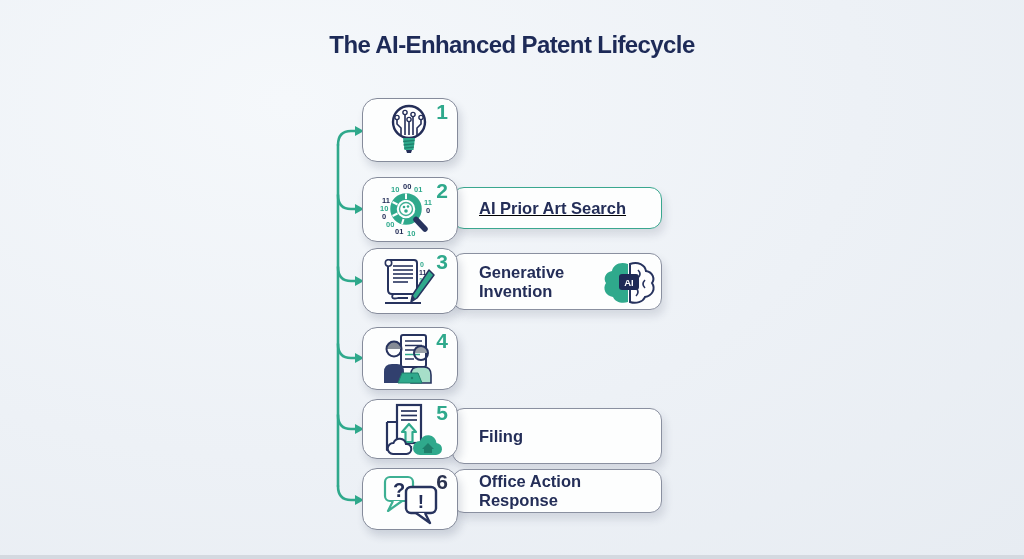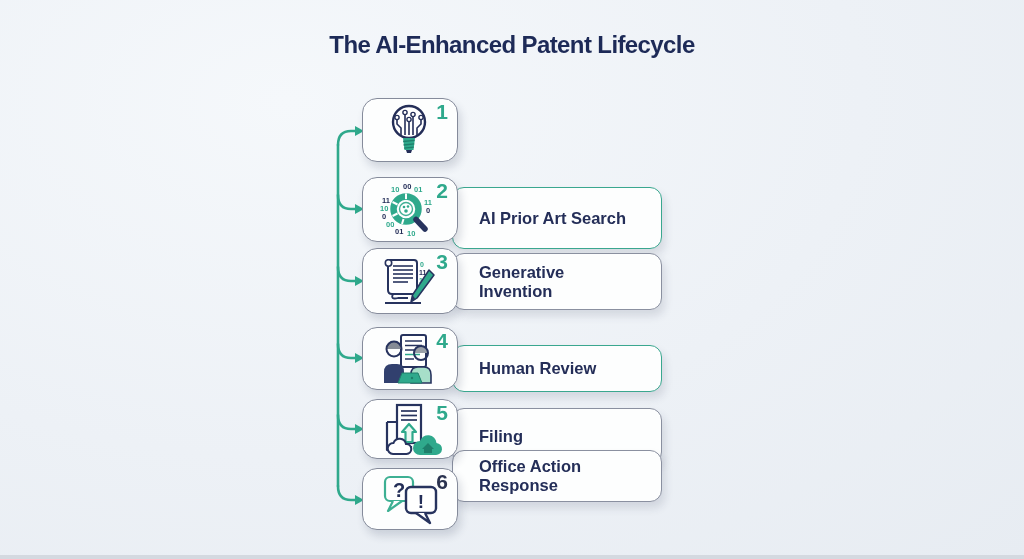--- a/index.html
+++ b/index.html
@@ -138,21 +138,21 @@
       </g>
       <circle cx="31" cy="28" r="6.5" fill="#fff" stroke="#43b096" stroke-width="1.4"></circle>
       <g fill="#2fa98c">
         <circle cx="29" cy="26" r="1.3"></circle>
         <circle cx="33" cy="25.5" r="1.3"></circle>
         <circle cx="31" cy="30" r="1.8"></circle>
       </g>
       <path d="M41,38.5 L50,48" stroke="#27335e" stroke-width="5.5" stroke-linecap="round"></path>
     </svg>
   </div>
-  <div class="label-card teal" style="top:187px;height:62px;">
+  <div class="label-card teal" style="top:187px;height:42px;text-decoration:underline;">
     <span class="step-label">AI Prior Art Search</span>
   </div>
 
   <div class="icon-card" style="top:248px;height:66px;">
     <span class="step-number">3</span>
     <svg width="70" height="58" viewBox="0 0 70 58">
       <path d="M13,8 H39 Q42,8 42,11 V42 H17 Q13,42 13,38 Z" fill="#fff" stroke="#27335e" stroke-width="2"></path>
       <circle cx="13.5" cy="11" r="3.2" fill="#fff" stroke="#27335e" stroke-width="1.6"></circle>
       <g stroke="#27335e" stroke-width="1.6">
         <path d="M18,14 H38"></path>
@@ -170,20 +170,33 @@
         <text x="45" y="39" fill="#242e58">0</text>
       </g>
       <polygon points="54,18 59,23 42,46 36,50 37.5,43" fill="#2fa98c" stroke="#27335e" stroke-width="1.5" stroke-linejoin="round"></polygon>
       <polygon points="36,50 37.5,43 40,46.5" fill="#27335e"></polygon>
     </svg>
   </div>
   <div class="label-card" style="top:253px;height:57px;gap:36px;">
     <span class="step-label">
       <span style="display:block">Generative</span>
       <span style="display:block">Invention</span>
+    </span>
+    <span class="brain-wrap">
+      <svg width="58" height="46" viewBox="0 0 58 46">
+        <path d="M28,5 C20,2 13,6 12,12 C5,13 3,20 6,24 C2,30 6,37 13,38 C15,43 22,45 28,43 Z" fill="#2fa98c"></path>
+        <path d="M30,5 C38,2 45,6 46,12 C53,13 55,20 52,24 C56,30 52,37 45,38 C43,43 36,45 30,43 Z" fill="#fff" stroke="#27335e" stroke-width="2"></path>
+        <g stroke="#27335e" stroke-width="1.6" fill="none">
+          <path d="M38,11 Q42,15 38,19"></path>
+          <path d="M45,21 Q41,25 45,29"></path>
+          <path d="M36,29 Q40,33 36,37"></path>
+        </g>
+        <rect x="19" y="15" width="20" height="16" rx="3" fill="#1e2a56"></rect>
+        <text x="29" y="27" fill="#fff" font-size="9.5" font-weight="700" text-anchor="middle">AI</text>
+      </svg>
     </span>
   </div>
 
   <div class="icon-card" style="top:327px;height:63px;">
     <span class="step-number">4</span>
     <svg width="70" height="58" viewBox="0 0 70 58">
       <rect x="26" y="5" width="25" height="32" rx="2" fill="#fff" stroke="#27335e" stroke-width="2"></rect>
       <g stroke="#27335e" stroke-width="1.5">
         <path d="M30,11 H47"></path>
         <path d="M30,15.5 H47"></path>
@@ -194,23 +207,20 @@
       <path d="M11.5,19 a7.5,7.5 0 0 1 15,0 z" fill="#858b96"></path>
       <circle cx="19" cy="19" r="7.5" fill="none" stroke="#27335e" stroke-width="2"></circle>
       <path d="M9,53 V42 Q9,34 17,34 h5 Q29,34 29,42 V53 Z" fill="#31406e"></path>
       <path d="M39,23 a7,7 0 0 1 14,0 z" fill="#9aa0a8"></path>
       <circle cx="46" cy="23" r="7" fill="none" stroke="#27335e" stroke-width="2"></circle>
       <path d="M36,53 V44 Q36,37 43,37 h6 Q56,37 56,45 V53 Z" fill="#a7dfc9" stroke="#27335e" stroke-width="1.6"></path>
       <polygon points="27,43 43,43 47,53 23,53" fill="#2fa98c" stroke="#1e7f6b" stroke-width="1"></polygon>
       <circle cx="37" cy="48" r="1.2" fill="#1e7f6b"></circle>
     </svg>
   </div>
-  <div class="label-card teal" style="top:345px;height:47px;">
-    <span class="step-label">Human Review</span>
-  </div>
 
   <div class="icon-card" style="top:399px;height:60px;">
     <span class="step-number">5</span>
     <svg width="70" height="58" viewBox="0 0 70 58">
       <path d="M12,22 H22 M12,22 V50 H36 V46" fill="none" stroke="#27335e" stroke-width="2.2" stroke-linejoin="round"></path>
       <rect x="22" y="5" width="24" height="38" fill="#fff" stroke="#27335e" stroke-width="2.2"></rect>
       <g stroke="#27335e" stroke-width="1.7">
         <path d="M26,11 H42"></path>
         <path d="M26,15.5 H42"></path>
         <path d="M26,20 H42"></path>
@@ -229,18 +239,18 @@
     <span class="step-number navy">6</span>
     <svg width="70" height="58" viewBox="0 0 70 58">
       <rect x="10" y="7" width="28" height="24" rx="5" fill="#fff" stroke="#3db093" stroke-width="2.2"></rect>
       <path d="M18,31 L13,41 L27,31" fill="#fff" stroke="#3db093" stroke-width="2.2" stroke-linejoin="round"></path>
       <text x="24" y="27" fill="#242e58" font-size="20" font-weight="700" text-anchor="middle">?</text>
       <rect x="31" y="17" width="30" height="26" rx="5" fill="#fff" stroke="#27335e" stroke-width="2.4"></rect>
       <path d="M50,43 L55,53 L41,43" fill="#fff" stroke="#27335e" stroke-width="2.4" stroke-linejoin="round"></path>
       <text x="46" y="38" fill="#242e58" font-size="19" font-weight="700" text-anchor="middle">!</text>
     </svg>
   </div>
-  <div class="label-card" style="top:450px;height:52px;">
+  <div class="label-card" style="top:469px;height:44px;">
     <span class="step-label">Office Action Response</span>
   </div>
 
   <div class="bottom-strip"></div>
 </div>
 
 </body></html>

